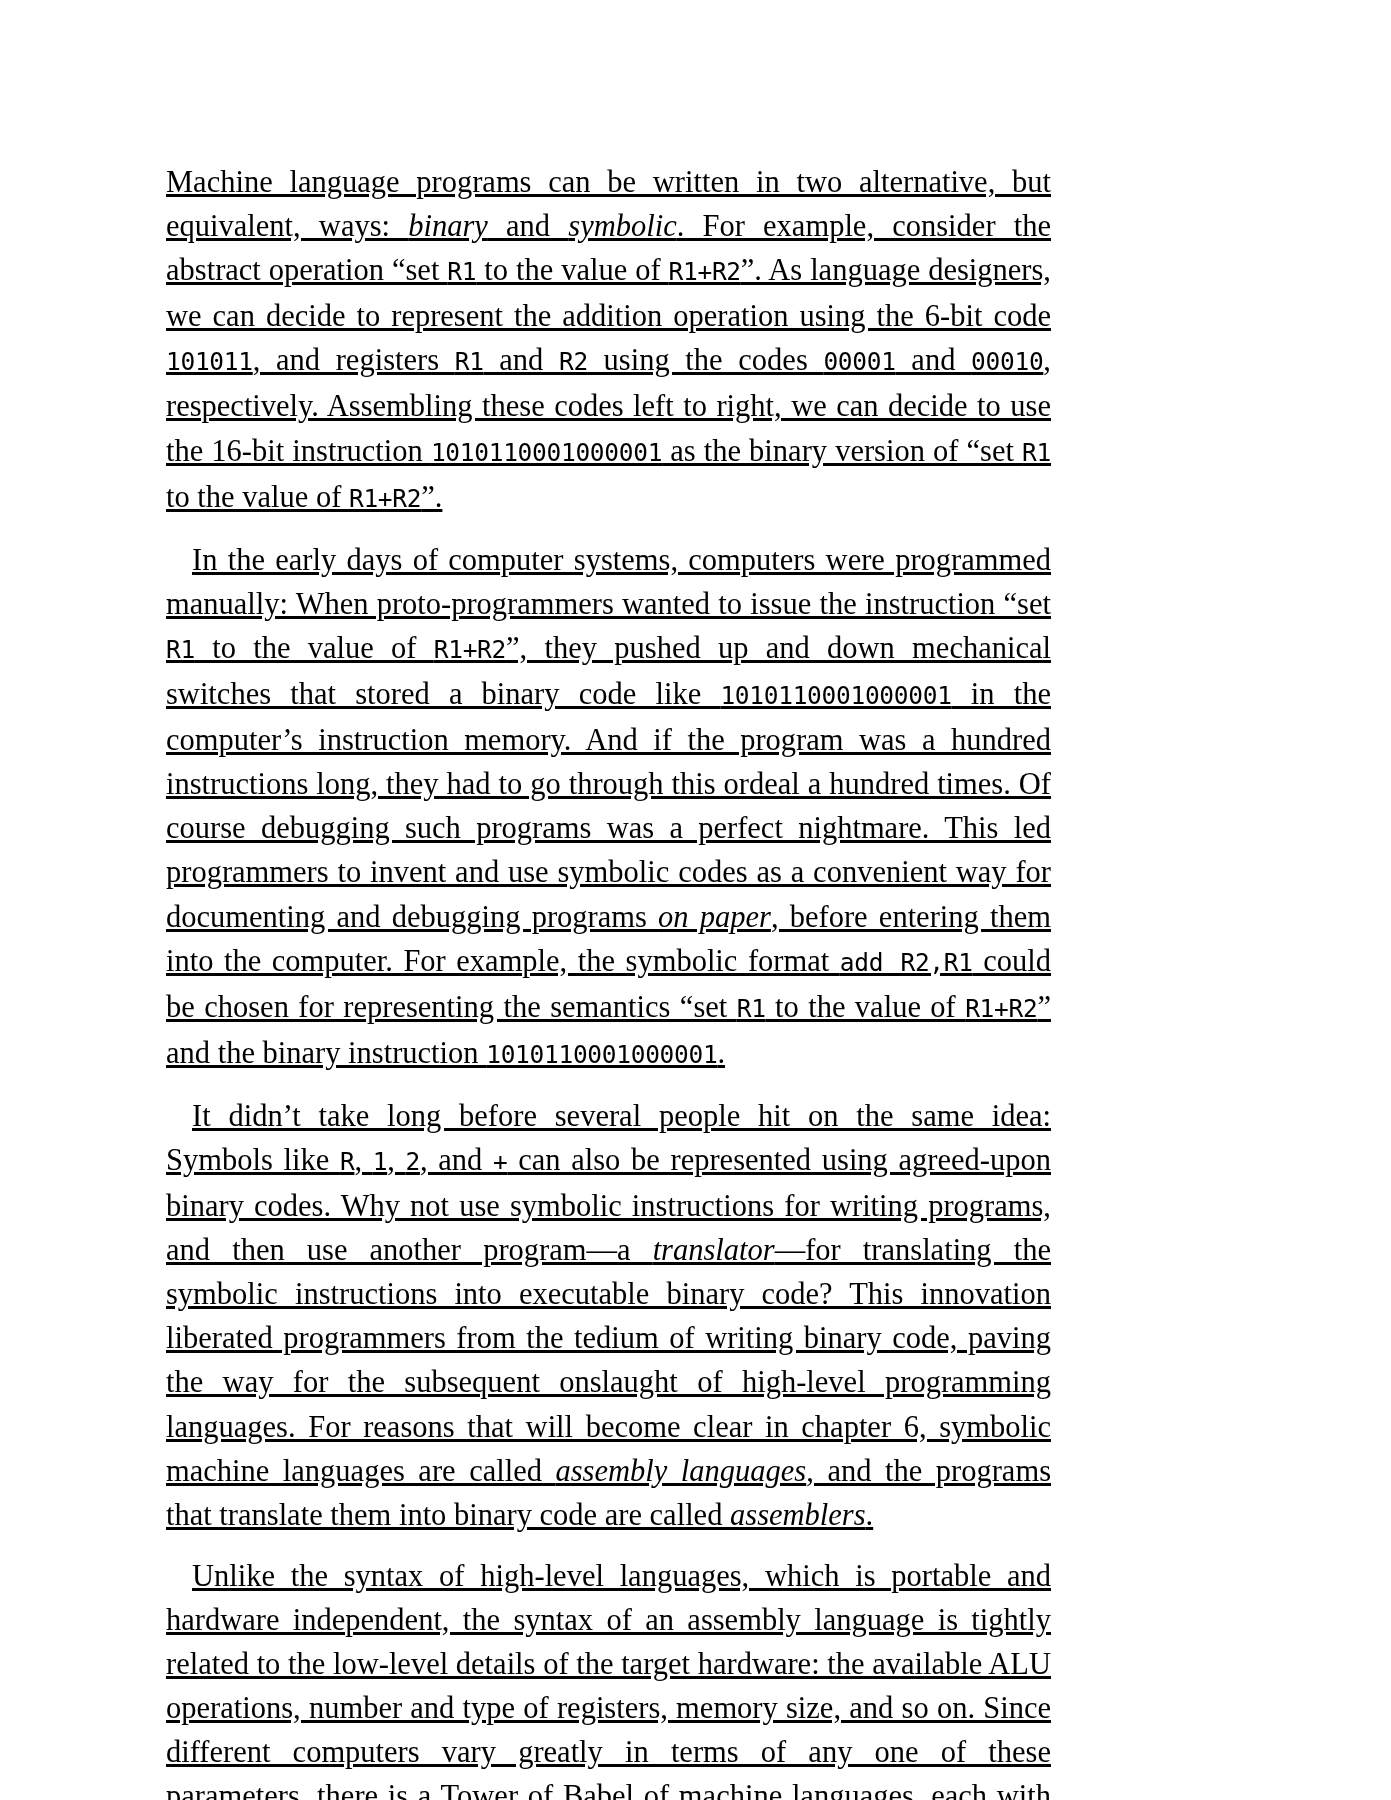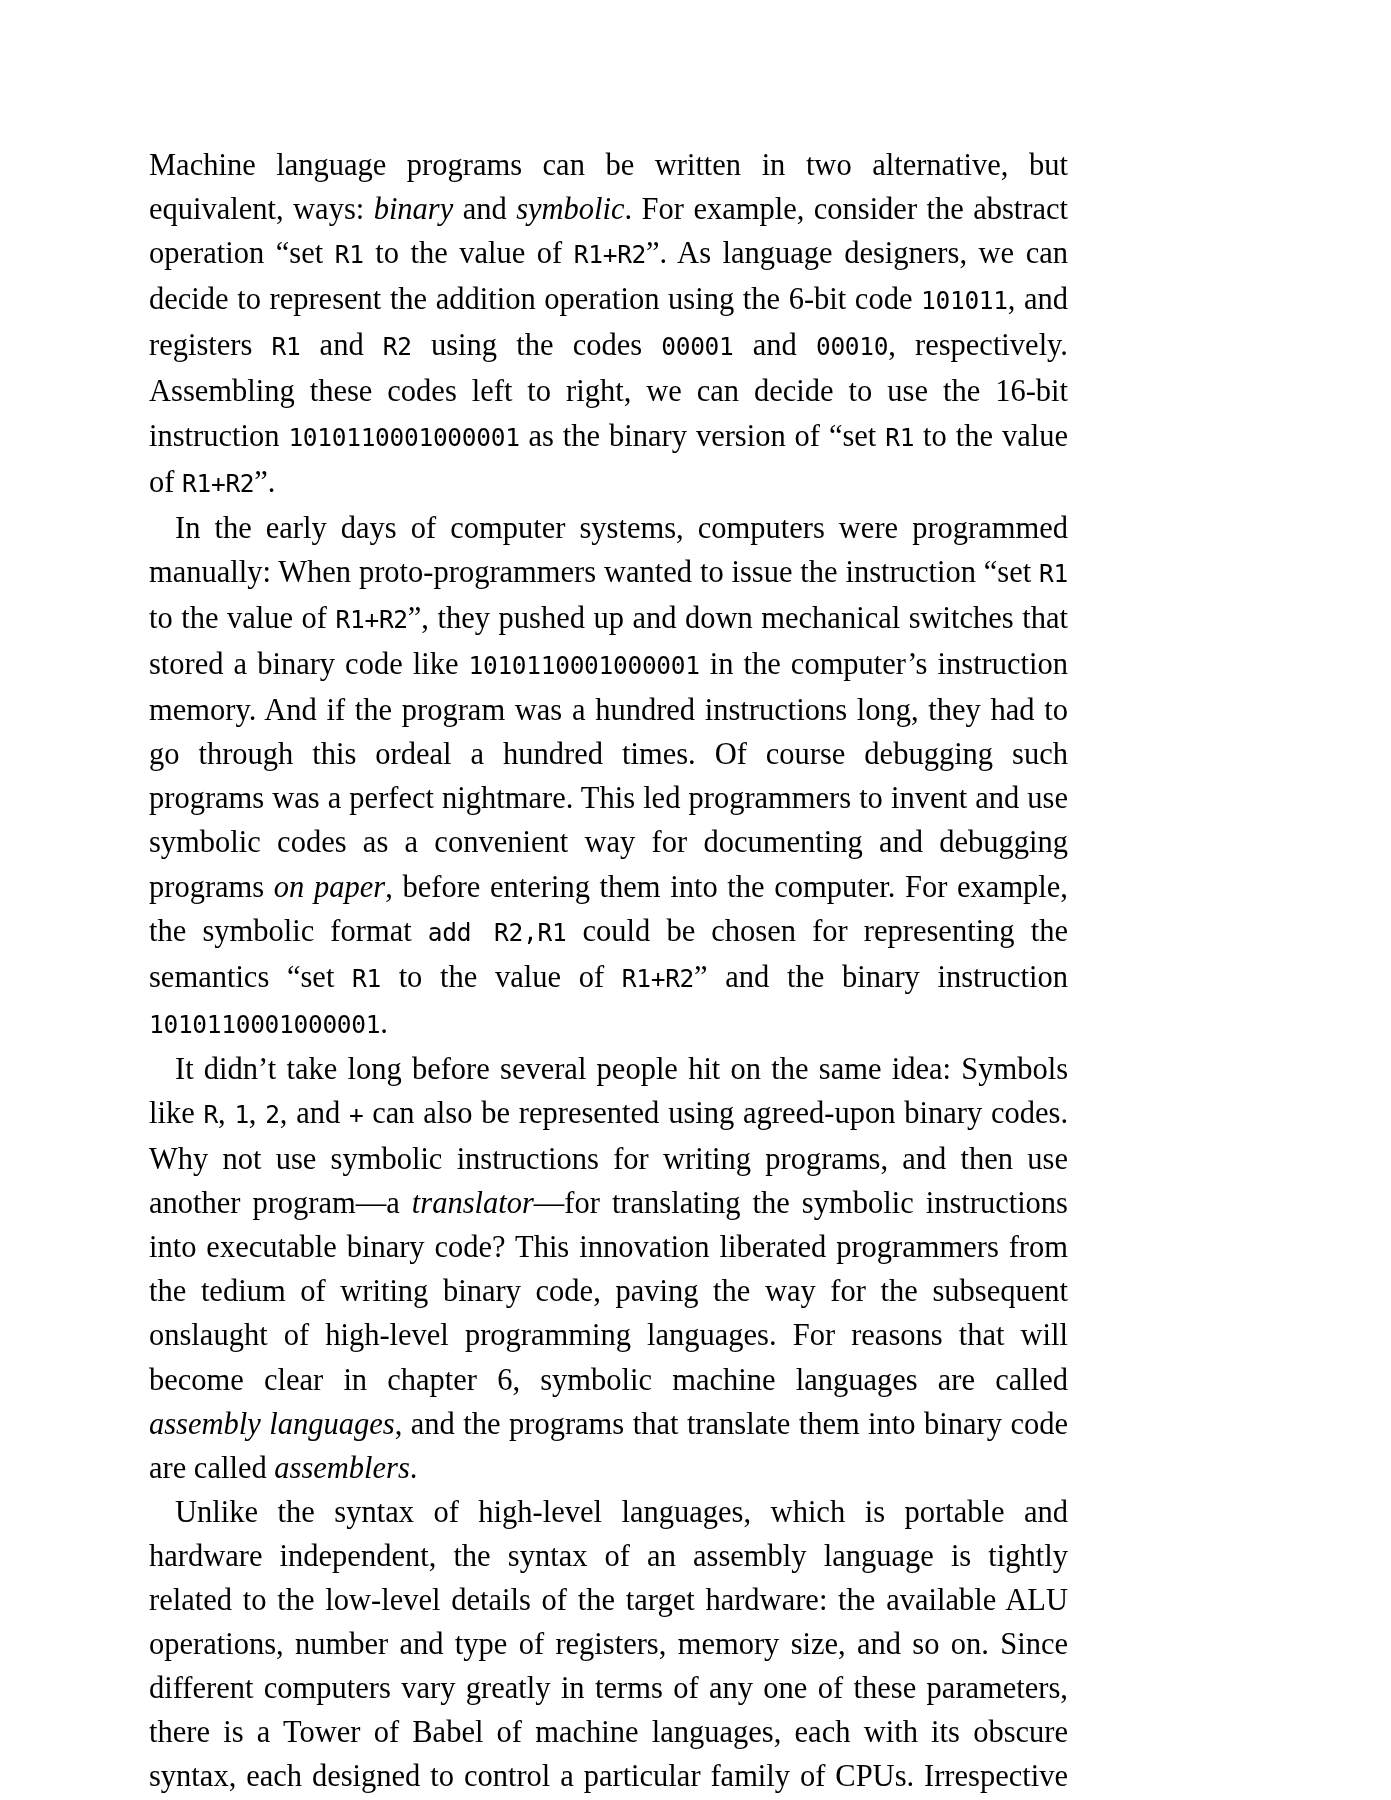--- a/index.html
+++ b/index.html
@@ -22,29 +22,30 @@
     background: #ffffff;
     overflow: hidden;
   }
   .text-column {
     position: absolute;
     left: 149px;
     top: 143px;
     width: 919px;
   }
   p.para {
-    margin: 0;
+    margin: 17px;
     padding: 0;
     font-size: 30.5px;
     line-height: 44.1px;
     text-align: justify;
     text-justify: inter-word;
     letter-spacing: 0px;
     word-spacing: 0px;
     hyphens: none;
+    text-decoration: underline;
   }
   p.para + p.para {
     text-indent: 26px;
   }
   .code {
     font-family: "DejaVu Sans Mono", "Liberation Mono", monospace;
     font-size: 24.5px;
     letter-spacing: -0.3px;
   }
   .it {

